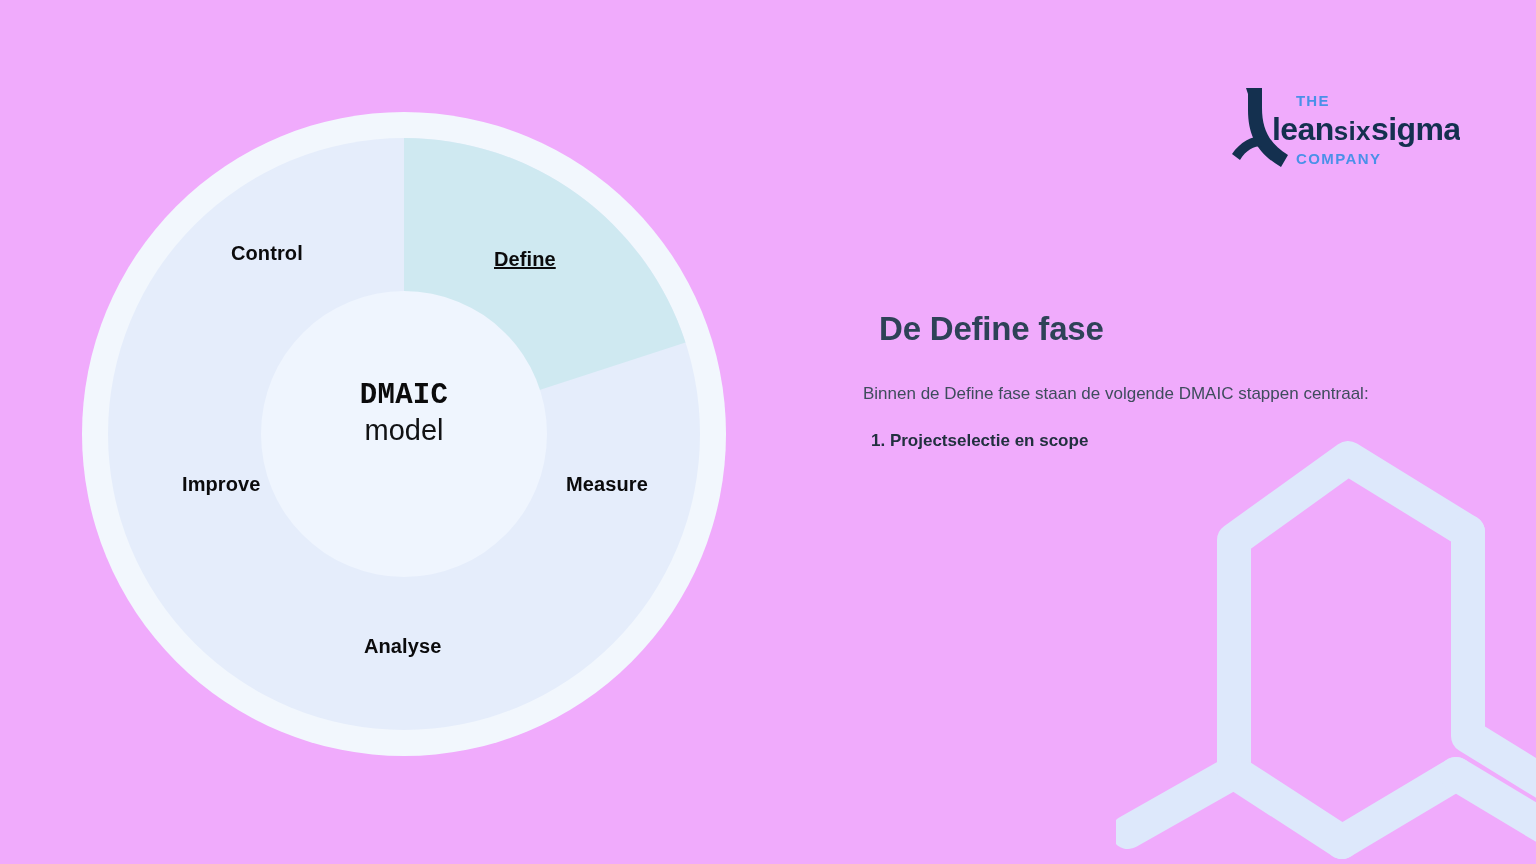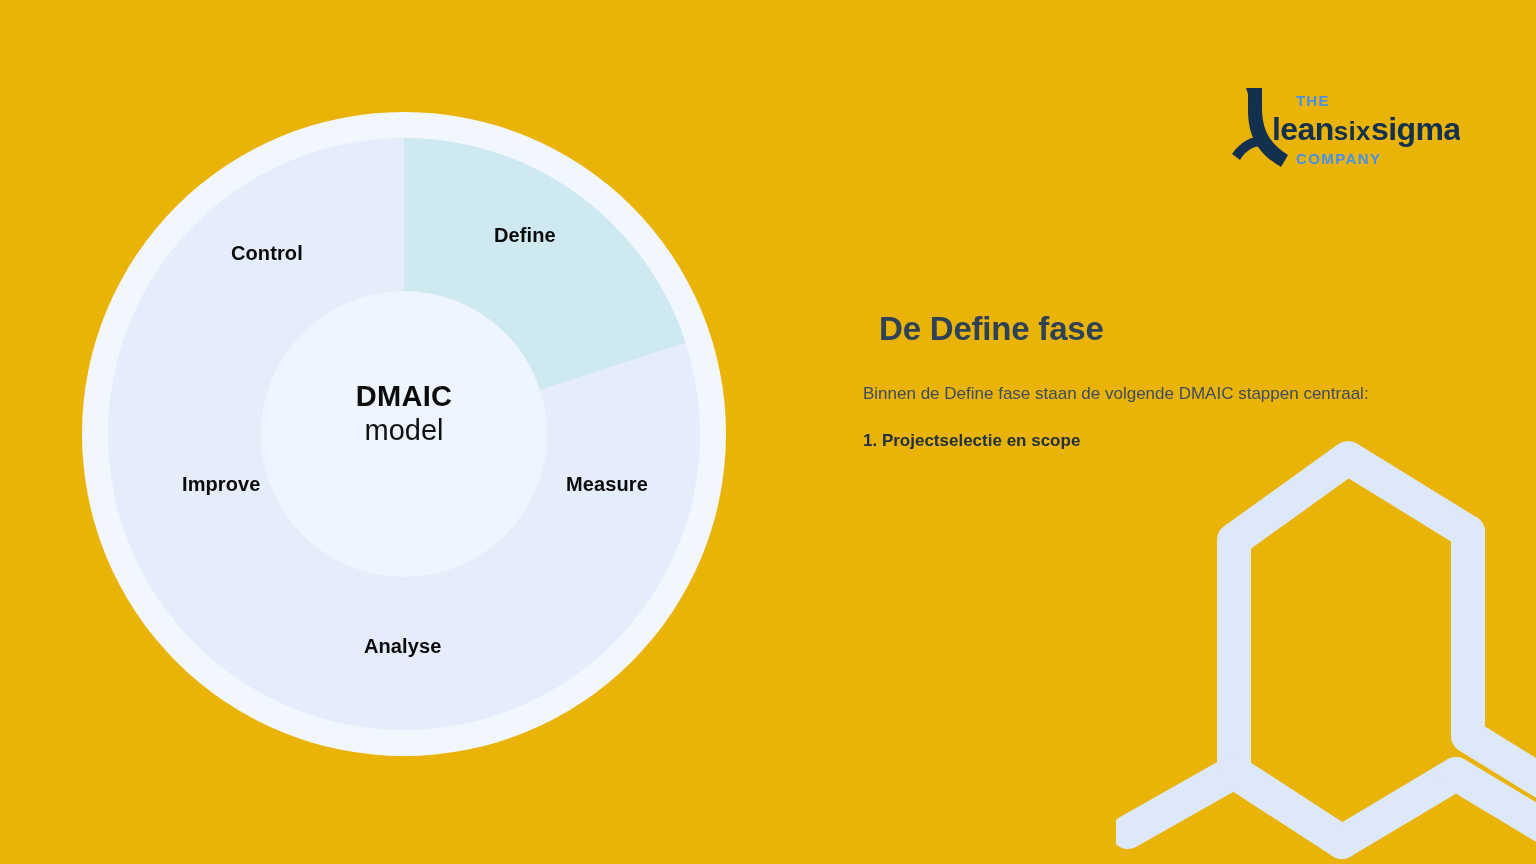--- a/index.html
+++ b/index.html
@@ -13,21 +13,21 @@
     position: relative;
     overflow: hidden;
     font-family: "Liberation Sans", "DejaVu Sans", sans-serif;
     -webkit-font-smoothing: antialiased;
   }
 
   
   .slide {
     position: absolute;
     inset: 0;
-    background: #eab308;
+    background: #f0abfc;
   }
 
   
   .hex-deco {
     position: absolute;
     right: 0;
     bottom: 0;
     width: 420px;
     height: 440px;
     pointer-events: none;
@@ -55,40 +55,41 @@
     inset: 0;
   }
   .donut-label {
     position: absolute;
     font-size: 20px;
     font-weight: bold;
     color: #0b0b0c;
     white-space: nowrap;
     letter-spacing: .1px;
   }
-  .lbl-define  { left: 416px; top: 116px; }
+  .lbl-define  { left: 416px; top: 140px; text-decoration: underline; }
   .lbl-control { left: 153px; top: 134px; }
   .lbl-measure { left: 488px; top: 365px; }
   .lbl-improve { left: 64px;  top: 365px; margin-left: 40px; }
   .lbl-analyse { left: 286px; top: 527px; }
 
   .center-text {
     position: absolute;
     left: 176px;
     top: 272px;
     width: 300px;
     text-align: center;
     line-height: 1.12;
   }
   .center-text .c-main {
     display: block;
     font-size: 29px;
     font-weight: bold;
     color: #0b0b0c;
     letter-spacing: .3px;
+    font-family: Liberation Mono, monospace;
   }
   .center-text .c-sub {
     display: block;
     font-size: 29px;
     font-weight: normal;
     color: #111214;
     margin-top: 2px;
   }
 
   
@@ -113,21 +114,21 @@
     color: #3e4c5c;
   }
   .content p b,
   .content p strong {
     color: #22303f;
     font-weight: bold;
   }
   .para-lead { margin-bottom: 28px !important; }
   .para-intro { margin-bottom: 22px !important; }
   .steps {
-    margin: 0;
+    margin: 8px;
     padding: 0;
     list-style: none;
   }
   .steps li {
     font-size: 17px;
     line-height: 1.42;
     font-weight: bold;
     color: #22303f;
   }
 </style>

